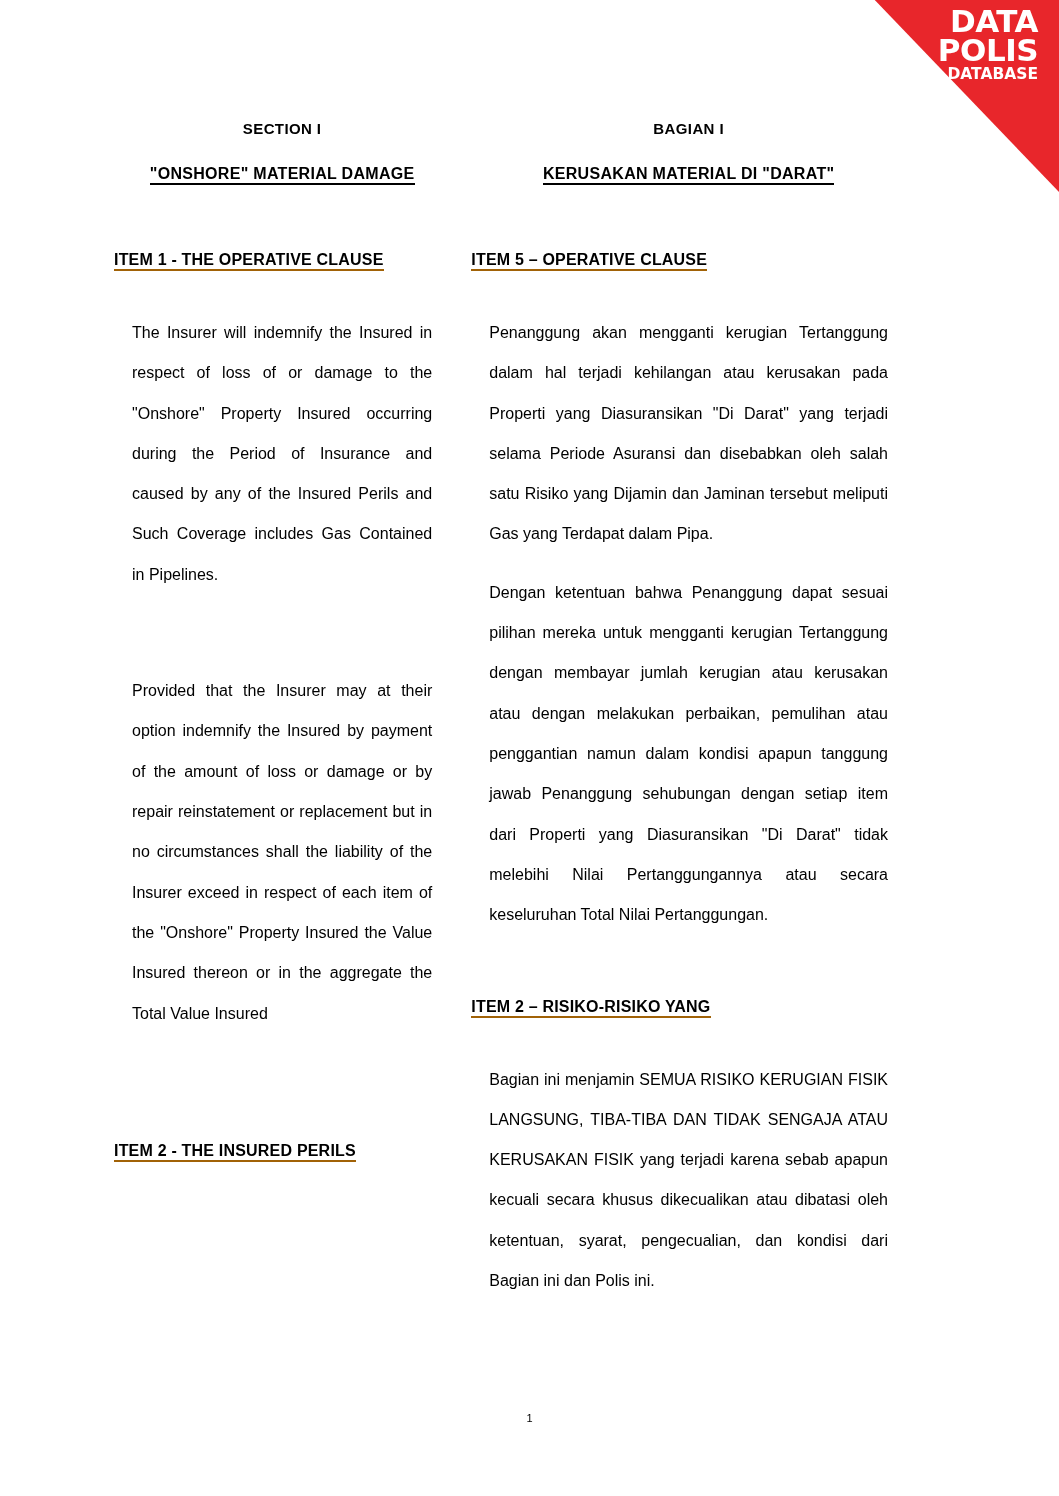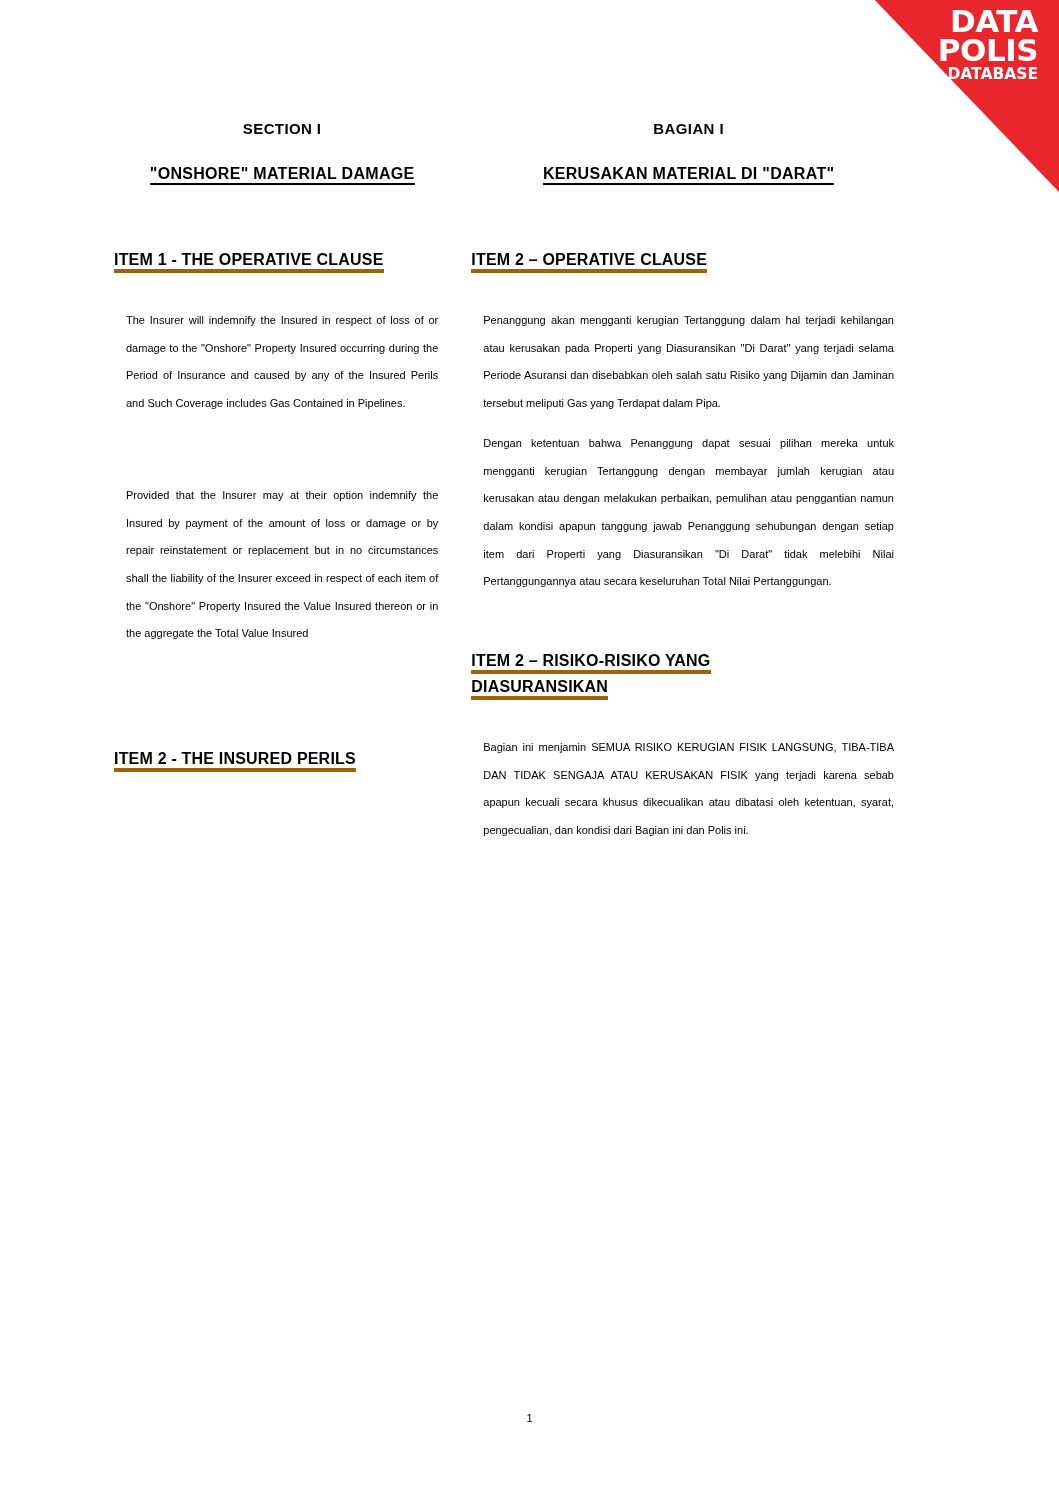--- a/index.html
+++ b/index.html
@@ -112,31 +112,31 @@
   }
 
   .item-head {
     font-size: 16px;
     font-weight: bold;
     letter-spacing: 0.2px;
     margin: 0;
     line-height: 1.62;
   }
   .item-head span {
-    border-bottom: 4px solid #a16207;
+    border-bottom: 2px solid #a16207;
     padding-bottom: 1px;
   }
 
   
   p.body {
-    font-size: 11px;
+    font-size: 16px;
     line-height: 2.52;
     text-align: justify;
     text-justify: inter-word;
-    margin: 12px;
+    margin: 18px;
   }
   .gap-sm { height: 22px; }
   .gap-md { height: 40px; }
   .gap-lg { height: 64px; }
   .gap-xl { height: 86px; }
 
   
   .page-number {
     position: absolute;
     left: 0;
@@ -197,37 +197,34 @@
     <div class="col col-right">
 
       <div class="sec-title">BAGIAN I</div>
       <div class="sec-subtitle">
         <span>KERUSAKAN MATERIAL DI "DARAT"</span>
       </div>
 
       <div class="gap-lg"></div>
 
       <div class="item-head">
-        <span>ITEM 2 – OPERATIVE CLAUSE</span>
+        <span>ITEM 5 – OPERATIVE CLAUSE</span>
       </div>
 
       <div class="gap-sm"></div>
 
       <p class="body">Penanggung akan mengganti kerugian Tertanggung dalam hal terjadi kehilangan atau kerusakan pada Properti yang Diasuransikan "Di Darat" yang terjadi selama Periode Asuransi dan disebabkan oleh salah satu Risiko yang Dijamin dan Jaminan tersebut meliputi Gas yang Terdapat dalam Pipa.</p>
 
       <p class="body">Dengan ketentuan bahwa Penanggung dapat sesuai pilihan mereka untuk mengganti kerugian Tertanggung dengan membayar jumlah kerugian atau kerusakan atau dengan melakukan perbaikan, pemulihan atau penggantian namun dalam kondisi apapun tanggung jawab Penanggung sehubungan dengan setiap item dari Properti yang Diasuransikan "Di Darat" tidak melebihi Nilai Pertanggungannya atau secara keseluruhan Total Nilai Pertanggungan.</p>
 
       <div class="gap-md"></div>
 
       <div class="item-head">
         <span>ITEM 2 – RISIKO-RISIKO YANG</span>
       </div>
-      <div class="item-head">
-        <span>DIASURANSIKAN</span>
-      </div>
 
       <div class="gap-sm"></div>
 
       <p class="body">Bagian ini menjamin SEMUA RISIKO KERUGIAN FISIK LANGSUNG, TIBA-TIBA DAN TIDAK SENGAJA ATAU KERUSAKAN FISIK yang terjadi karena sebab apapun kecuali secara khusus dikecualikan atau dibatasi oleh ketentuan, syarat, pengecualian, dan kondisi dari Bagian ini dan Polis ini.</p>
 
     </div>
 
   </div>
 
   <div class="page-number">1</div>

